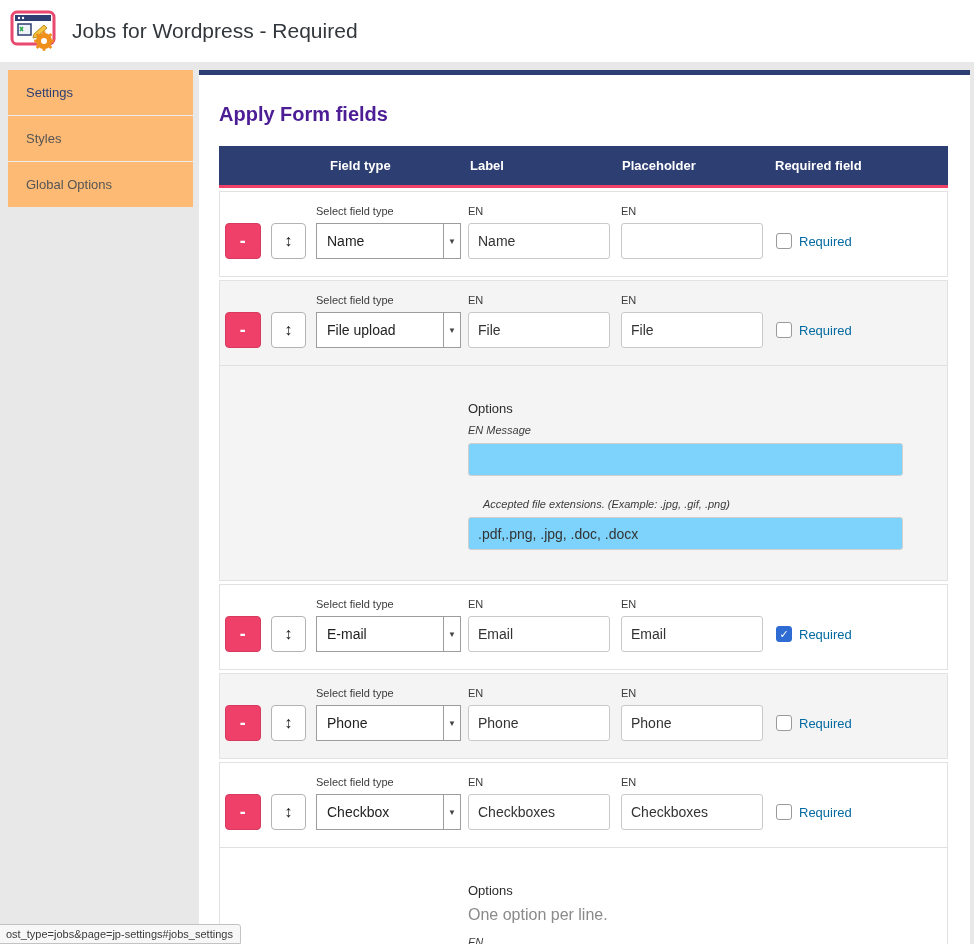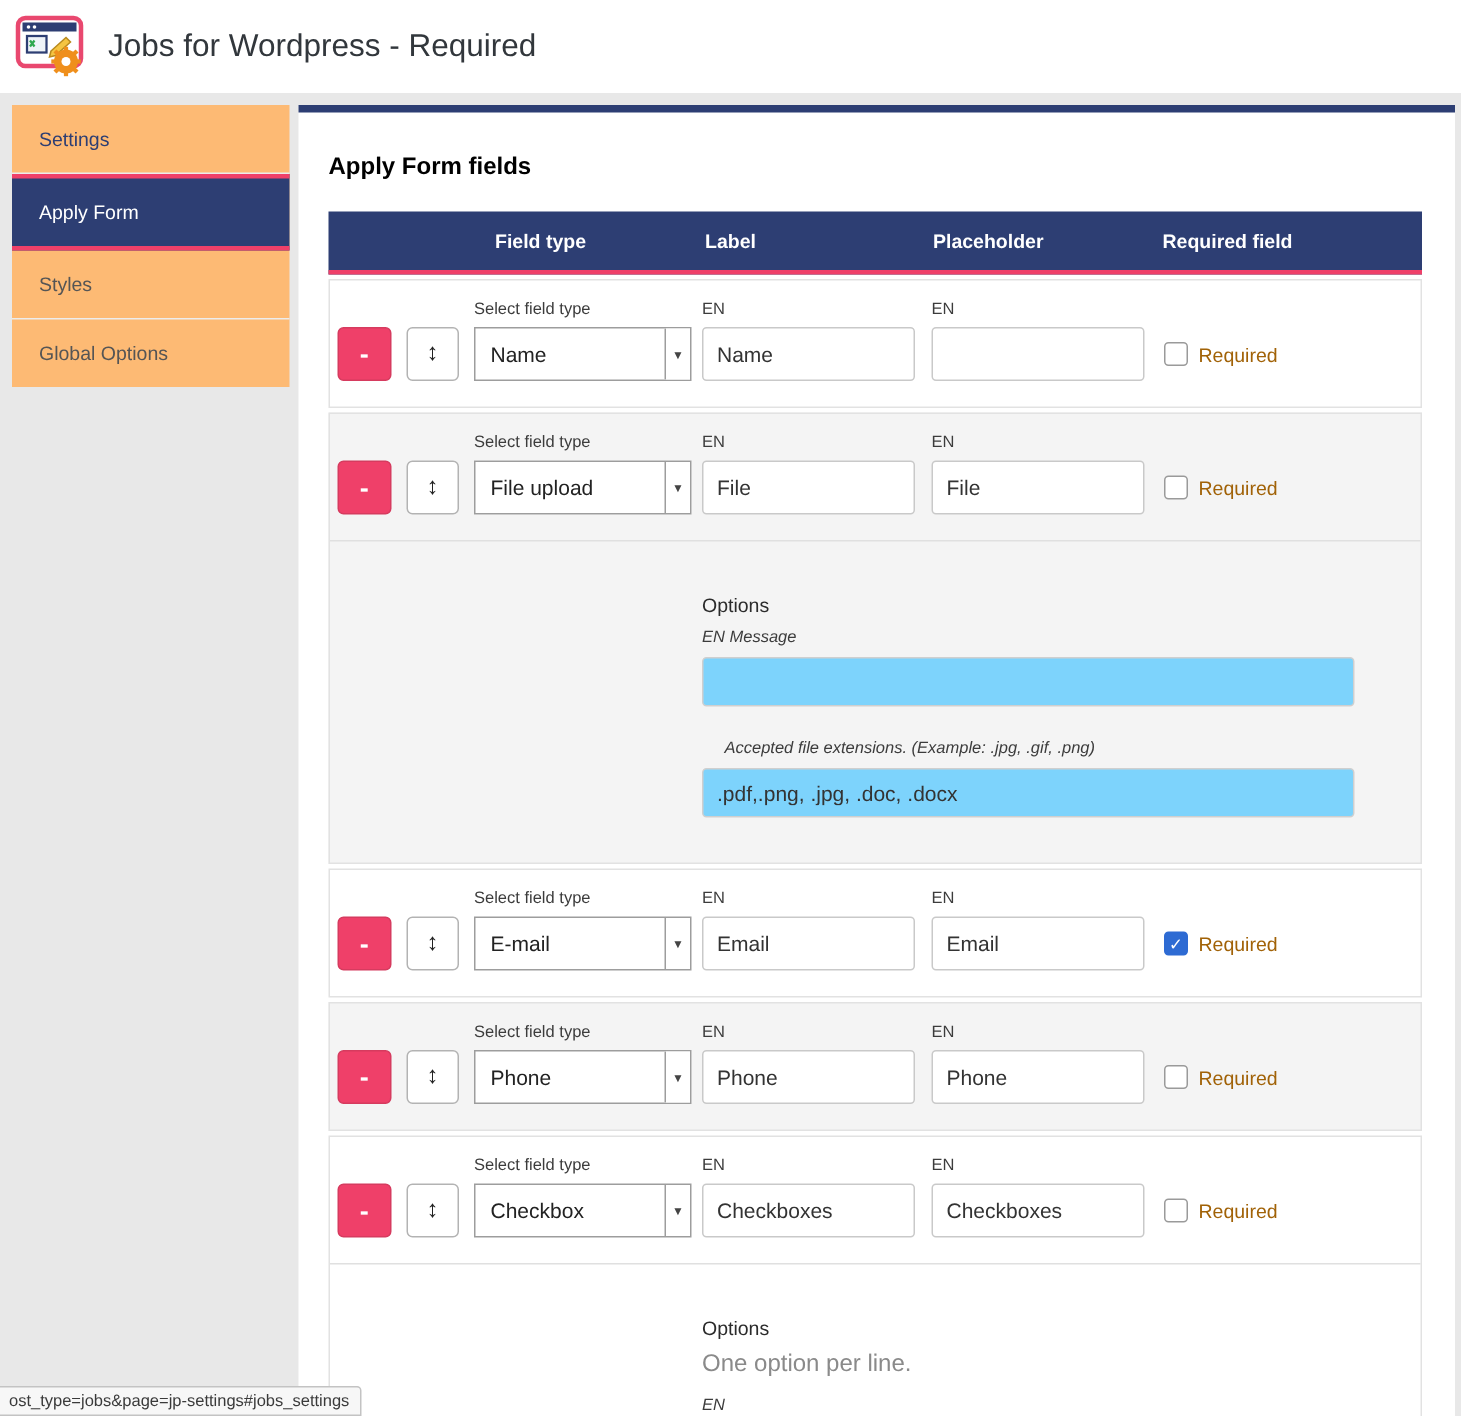--- a/index.html
+++ b/index.html
@@ -43,21 +43,21 @@
   }
 
   
   .content {
     flex: 1;
     background: #fff;
     border-top: 5px solid #2d3e73;
     padding: 22px 22px 0 20px;
     min-height: 1100px;
   }
-  .section-heading { font-size: 16px; font-weight: bold; color: #000000; margin: 6px 0 20px; }
+  .section-heading { font-size: 20px; font-weight: bold; color: #4c1d95; margin: 6px 0 20px; }
 
   
   .grid-cols { display: grid; grid-template-columns: 96px 152px 153px 155px 1fr; }
   .table-head {
     background: #2d3e73;
     color: #fff;
     font-size: 13px;
     font-weight: bold;
     border-bottom: 3px solid #ef4069;
   }
@@ -115,21 +115,21 @@
   .checkbox {
     width: 16px; height: 16px;
     border: 1px solid #9a9a9a; border-radius: 3px;
     background: #fff; display: inline-flex;
     align-items: center; justify-content: center;
     cursor: pointer; flex: none;
   }
   .checkbox span { display: none; font-size: 11px; color: #fff; }
   .checkbox.checked { background: #2e6bd3; border-color: #2e6bd3; }
   .checkbox.checked span { display: block; }
-  .req-label { font-size: 13px; color: #a16207; }
+  .req-label { font-size: 13px; color: #0369a1; }
 
   
   .options-block {
     border-top: 1px solid #e0e0e0;
     padding: 20px 0 30px 248px;
   }
   .options-title { font-size: 13px; font-weight: normal; color: #2b2b2b; margin-bottom: 8px; margin-top: 15px; }
   .options-hint { font-size: 11px; font-style: italic; color: #3c3c3c; margin-bottom: 7px; }
   .options-subhint { font-size: 16px; color: #8a8a8a; margin-bottom: 10px; }
   .mt { margin-top: 22px; margin-left: 15px; }
@@ -185,21 +185,20 @@
       <circle cx="34" cy="31" r="3" fill="#fff"></circle>
     </g>
   </svg>
   <h1 class="app-title">Jobs for Wordpress - Required</h1>
 </header>
 
 <div class="layout">
 
   <nav class="sidebar">
     <div class="side-item">Settings</div>
-    <div class="side-item active">Apply Form</div>
     <div class="side-item">Styles</div>
     <div class="side-item">Global Options</div>
   </nav>
 
   <main class="content">
     <h2 class="section-heading">Apply Form fields</h2>
 
     <div class="table-head grid-cols">
       <div></div>
       <div class="th-fieldtype">Field type</div>

